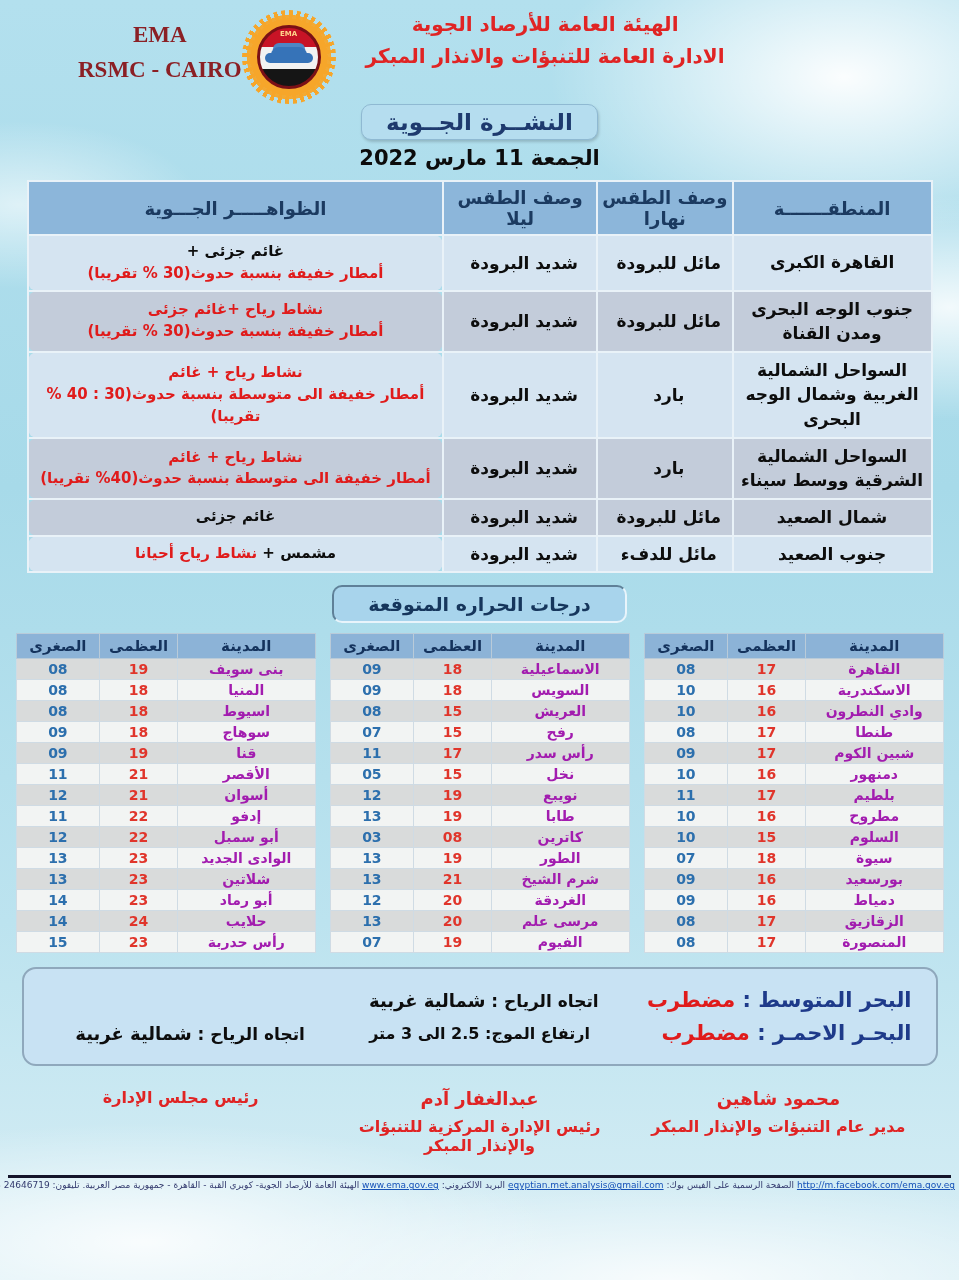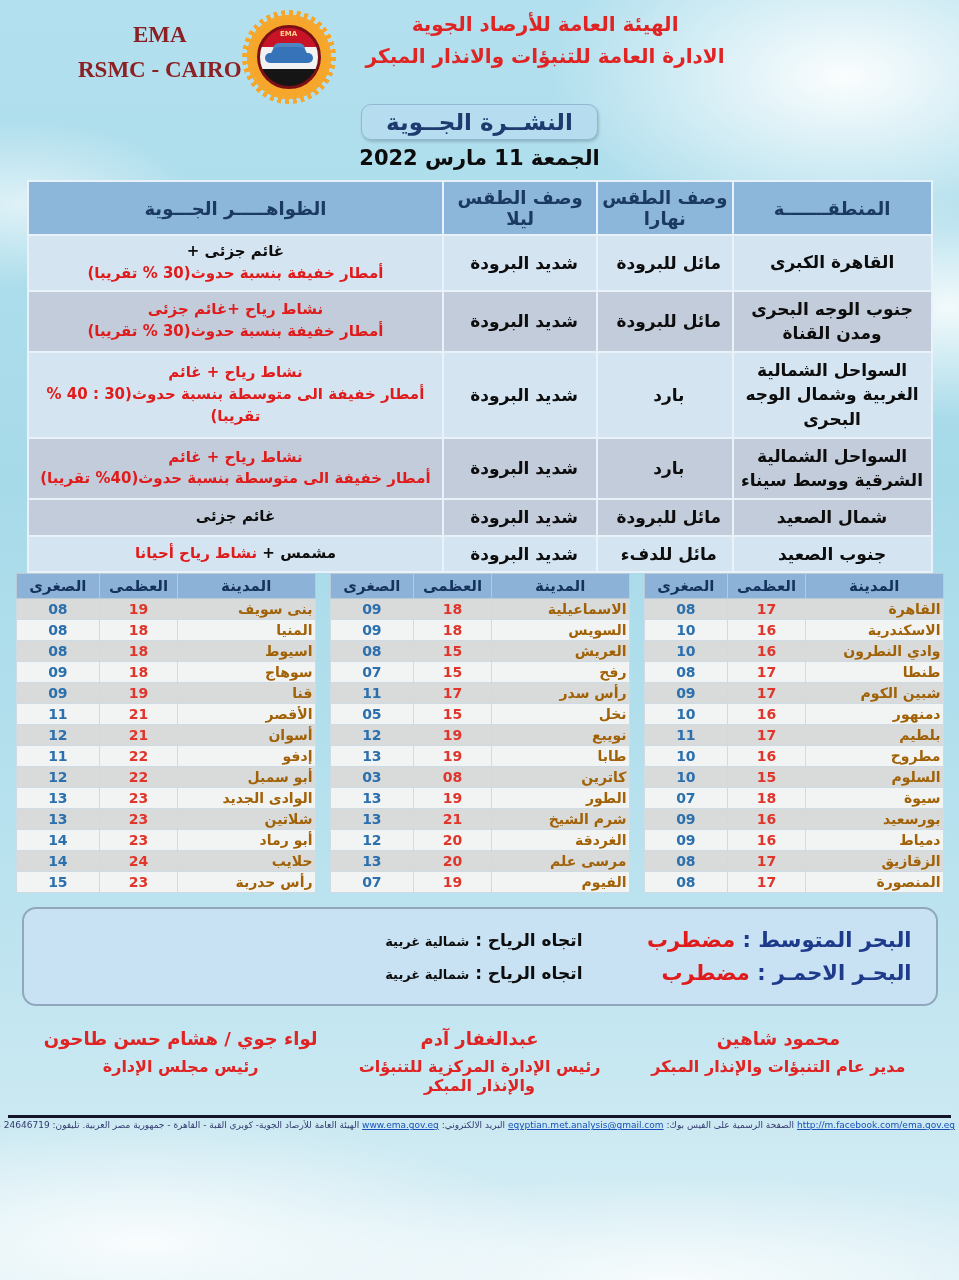--- a/index.html
+++ b/index.html
@@ -32,44 +32,44 @@
     padding:4px 24px;color:#1e3a6e;font-size:23px;font-weight:bold;box-shadow:1px 2px 3px rgba(0,0,0,.18);}
   .date{font-size:21px;font-weight:bold;color:#0c0c0c;margin-top:6px;}
   
   .forecast{width:906px;margin:10px auto 0;border-collapse:collapse;direction:rtl;text-align:center;border:1px solid #9ab4c6;}
   .forecast th{background:#8cb6da;color:#1b3a60;font-size:18px;font-weight:bold;padding:5px 4px;border:2px solid #e9f2f8;}
   .forecast td{padding:5px 6px;border:2px solid #e9f2f8;font-weight:bold;}
   .forecast tr.odd td{background:#d5e4f1;}
   .forecast tr.even td{background:#c3ccda;}
   td.region{font-size:17px;color:#0d0d0d;line-height:1.45;}
   td.desc{font-size:17px;color:#0d0d0d;padding-left:14px;}
-  td.phen{font-size:15px;line-height:1.45;}
+  td.phen{font-size:15px;line-height:1.45;border-radius:9px;}
   .red{color:#e01b1b;} .black{color:#0d0d0d;}
   
   .temps-badge-wrap{text-align:center;margin:12px 0 10px;}
   .temps-badge{display:inline-block;background:#a8d4ec;border:2px solid;border-color:#5f8098 #e8f4fb #e8f4fb #5f8098;
     border-radius:10px;padding:6px 34px;color:#16365c;font-size:19px;font-weight:bold;}
   .temp-tables{display:flex;justify-content:center;gap:14px;direction:rtl;}
   .ttable{width:300px;direction:rtl;border-collapse:collapse;text-align:center;border:1px solid #93a9ba;background:rgba(255,255,255,.35);}
   .ttable th{background:#8cb3d7;color:#14325c;font-size:15px;font-weight:bold;padding:3px 2px;border:1px solid #b9cbd9;}
   .ttable td{font-size:14px;font-weight:bold;padding:2px;border:1px solid #cfdbe4;}
   .ttable tr.trow-odd td{background:#d9dbdb;}
   .ttable tr.trow-even td{background:#f2f4f3;}
-  td.city{color:#a16207;width:46%;text-align:right;} td.max{color:#e0352b;width:26%;} td.min{color:#2c6fad;width:28%;}
+  td.city{color:#a21caf;width:46%;} td.max{color:#e0352b;width:26%;} td.min{color:#2c6fad;width:28%;}
   
   .sea-box{width:916px;margin:14px auto 0;background:#c8e2f3;border:2px solid #8fa8bc;border-radius:14px;
     padding:10px 24px;direction:rtl;box-sizing:border-box;}
   .sea-row{display:flex;align-items:center;margin:9px 0;}
   .sea-c1{flex:0 0 33%;font-size:21px;}
   .sea-name{color:#1e3a8a;font-weight:bold;}
   .sea-state{color:#e01b1b;font-weight:bold;}
   .sea-c2{flex:0 0 34%;font-size:16px;color:#0d0d0d;font-weight:bold;text-align:center;}
   .sea-c3{flex:0 0 33%;text-align:center;color:#0d0d0d;}
   .wd-label{font-size:17px;font-weight:bold;}
-  .wd-val{font-size:13px;font-weight:bold;}
+  .wd-val{font-size:18px;font-weight:bold;}
   
   .signatures{display:flex;justify-content:space-between;direction:rtl;padding:0 40px;margin-top:22px;}
   .sig{flex:0 0 32%;text-align:center;color:#e02424;font-weight:bold;}
   .sig-name{font-size:18px;margin-bottom:8px;}
   .sig-title{font-size:16px;}
   
   .footer-rule{height:3px;background:#14142a;margin:20px 8px 2px;}
   .footer-line{direction:rtl;text-align:center;font-size:9px;color:#333a6e;white-space:nowrap;overflow:hidden;padding:0 4px;}
   .footer-line a{color:#1652b8;text-decoration:underline;}
 </style>
@@ -165,20 +165,23 @@
           <td class="region">جنوب الصعيد</td>
           <td class="desc">مائل للدفء</td>
           <td class="desc">شديد البرودة</td>
           <td class="phen">
             <div><span class="black">مشمس + </span><span class="red">نشاط رياح أحيانا</span></div>
           </td>
         </tr>
       </tbody>
   </table>
 
+  <div class="temps-badge-wrap">
+    <div class="temps-badge">درجات الحراره المتوقعة</div>
+  </div>
 
   <div class="temp-tables">
     <table class="ttable">
       <thead>
           <tr>
         <th class="city">المدينة</th>
         <th class="max">العظمى</th>
         <th class="min">الصغرى</th>
       </tr>
         </thead>
@@ -419,35 +422,35 @@
     </table>
   </div>
 
   <div class="sea-box">
       <div class="sea-row">
         <div class="sea-c1"><span class="sea-name">البحر المتوسط :  </span><span class="sea-state">مضطرب</span></div>
         <div class="sea-c3"><span class="wd-label">اتجاه الرياح : </span><span class="wd-val">شمالية غربية</span></div>
       </div>
       <div class="sea-row">
         <div class="sea-c1"><span class="sea-name">البحـر الاحمـر :  </span><span class="sea-state">مضطرب</span></div>
+        <div class="sea-c2"><span class="wv-label">ارتفاع الموج: </span><span class="wv-val">2.5 الى 3 متر</span></div>
         <div class="sea-c3"><span class="wd-label">اتجاه الرياح : </span><span class="wd-val">شمالية غربية</span></div>
       </div>
     </div>
 
   <div class="signatures">
       <div class="sig">
         <div class="sig-name">محمود شاهين</div>
         <div class="sig-title">مدير عام التنبؤات والإنذار المبكر</div>
       </div>
       <div class="sig">
         <div class="sig-name">عبدالغفار آدم</div>
         <div class="sig-title">رئيس الإدارة المركزية للتنبؤات والإنذار المبكر</div>
       </div>
       <div class="sig">
-        <div class="sig-name">لواء جوي / هشام حسن طاحون</div>
         <div class="sig-title">رئيس مجلس الإدارة</div>
       </div>
     </div>
 
   <div class="footer-rule"></div>
   <div class="footer-line"><a class="flink" href="#">http://m.facebook.com/ema.gov.eg</a><span class="ftext"> الصفحة الرسمية على الفيس بوك: </span><a class="flink" href="#">egyptian.met.analysis@gmail.com</a><span class="ftext"> البريد الالكتروني: </span><a class="flink" href="#">www.ema.gov.eg</a><span class="ftext"> الهيئة العامة للأرصاد الجوية- كوبري القبة - القاهرة - جمهورية مصر العربية. تليفون: 24646719 ،24646721- فاكس: 24646714 الموقع الرسمي:</span></div>
 
 </div>
 
 </body></html>

